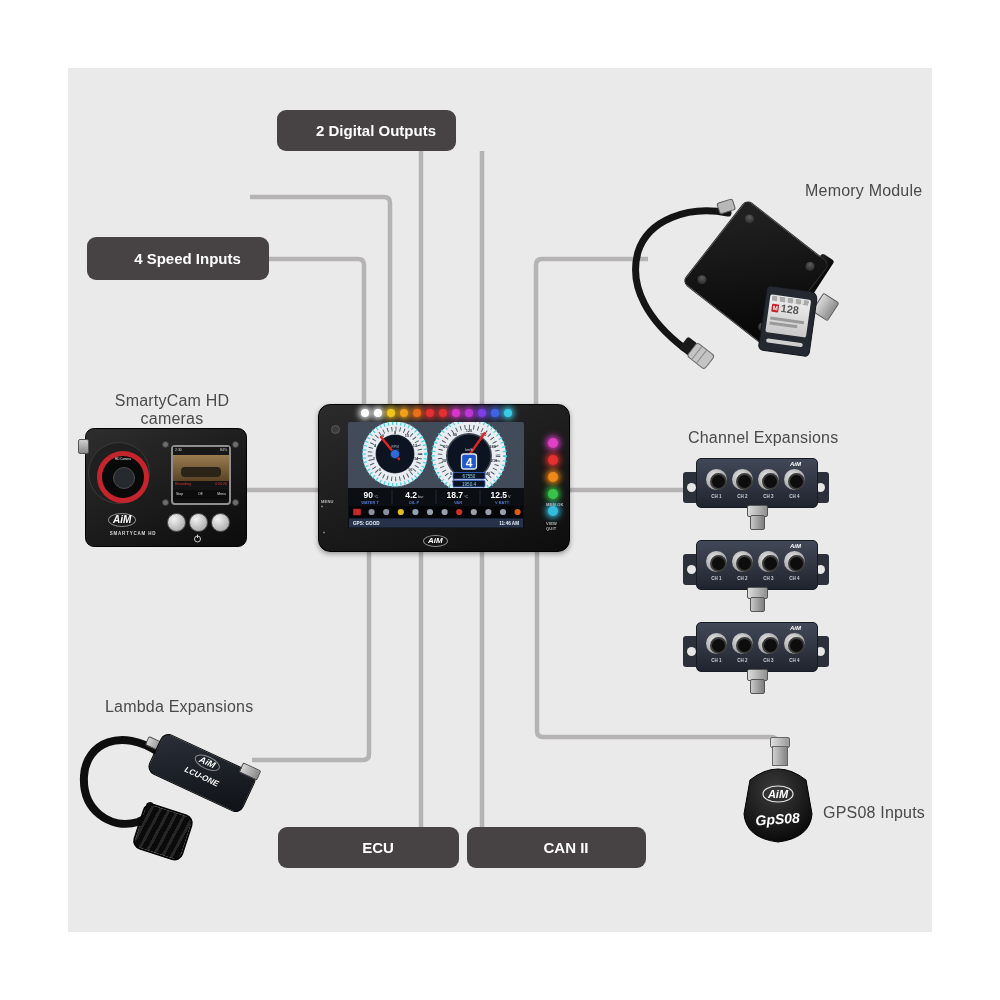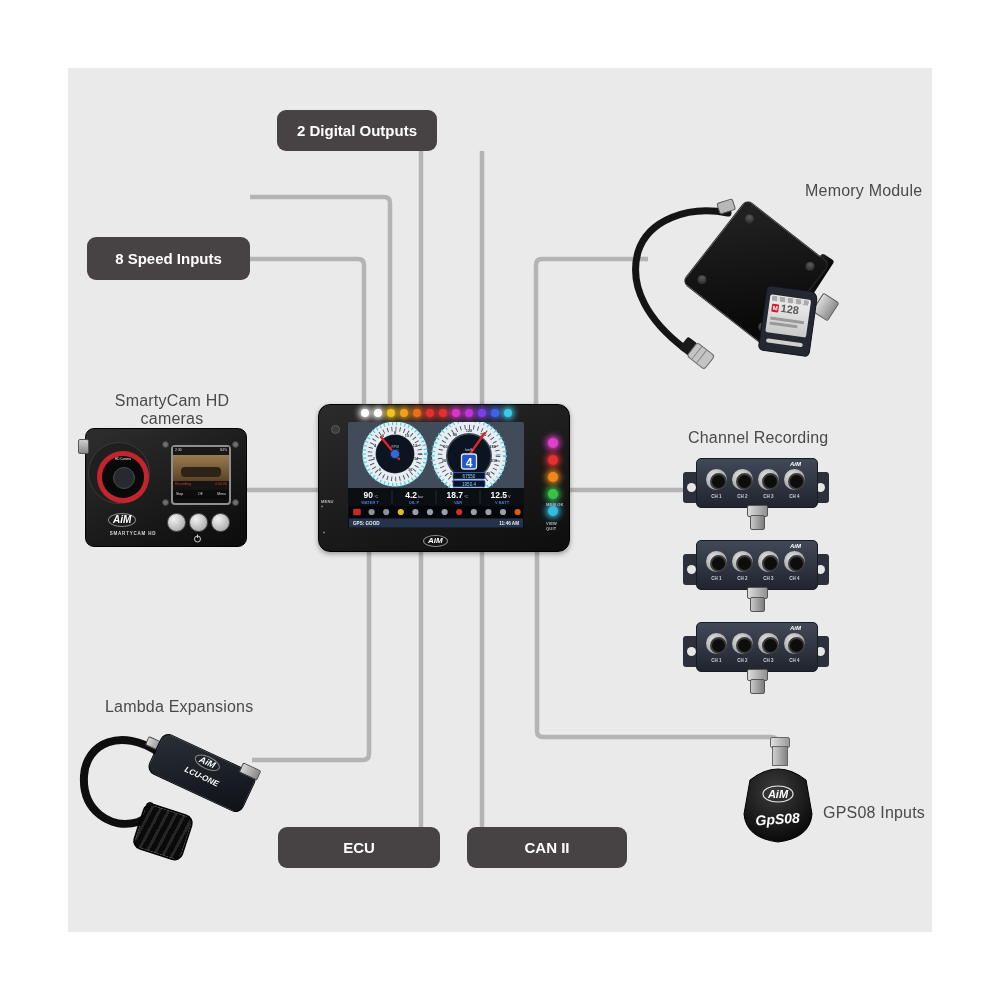--- a/index.html
+++ b/index.html
@@ -1,20 +1,20 @@
 <!DOCTYPE html>
 <html><head>
 <meta charset="utf-8">
 <style>
   html,body{margin:0;padding:0;background:#fff;}
   #stage{position:relative;width:1000px;height:1000px;background:#ffffff;font-family:"Liberation Sans",sans-serif;overflow:hidden;}
   .abs{position:absolute;}
   #panel{left:68px;top:68px;width:864px;height:864px;background:#eaeaea;}
   svg.layer{left:0;top:0;pointer-events:none;}
-  .tagbox{background:#474344;border-radius:9px;color:#fff;font-weight:bold;font-size:15px;display:flex;align-items:center;justify-content:center;z-index:2;}
+  .tagbox{background:#474344;border-radius:9px;color:#fff;font-weight:bold;font-size:15px;display:flex;align-items:center;justify-content:center;z-index:2;padding-left:19px;}
   .plainlabel{color:#4a4a4a;font-size:16px;z-index:2;letter-spacing:.2px;}
   .dev{z-index:2;}
   
   #dash{left:318px;top:404px;width:250px;height:146px;background:linear-gradient(160deg,#2b2b2b,#0d0d0d);border-radius:12px;border:1px solid #000;box-shadow:0 2px 5px rgba(0,0,0,.35);}
   .ledrow{display:flex;gap:5px;}
   .led{width:8px;height:8px;border-radius:50%;display:inline-block;}
   .ledcol{display:flex;flex-direction:column;gap:7px;}
   .ledcol .led{width:10px;height:10px;}
   .bezeltxt{color:#b9b9b9;font-size:4px;line-height:4.5px;font-weight:bold;letter-spacing:.2px;}
   .aimlogo{color:#fff;font-style:italic;font-weight:bold;border:1px solid #8a8a8a;border-radius:50%;padding:0 4px;line-height:10px;font-size:8px;}
@@ -68,35 +68,35 @@
       <path d="M564 490 H690"></path>
       <path d="M369 548 V754 Q369 760 363 760 H252"></path>
       <path d="M537 548 V731 Q537 737 543 737 H771 Q777 737 777 743 V762"></path>
     </g>
   </svg>
 
   <div class="abs tagbox" style="left:277px;top:110px;width:160px;height:41px">
       <span>2 Digital Outputs</span>
     </div>
   <div class="abs tagbox" style="left:87px;top:237px;width:163px;height:43px">
-      <span>8 Speed Inputs</span>
+      <span>4 Speed Inputs</span>
     </div>
   <div class="abs tagbox" style="left:467px;top:827px;width:160px;height:41px">
       <span>CAN II</span>
     </div>
   <div class="abs tagbox" style="left:278px;top:827px;width:162px;height:41px">
       <span>ECU</span>
     </div>
 
   <div class="abs plainlabel" style="left:805px;top:182px">Memory Module</div>
   <div class="abs plainlabel" style="left:92px;top:392px;width:160px;text-align:center">
     <div>SmartyCam HD</div>
     <div>cameras</div>
   </div>
-  <div class="abs plainlabel" style="left:688px;top:429px">Channel Recording</div>
+  <div class="abs plainlabel" style="left:688px;top:429px">Channel Expansions</div>
   <div class="abs plainlabel" style="left:105px;top:698px">Lambda Expansions</div>
   <div class="abs plainlabel" style="left:823px;top:804px">GPS08 Inputs</div>
 
   <div id="dash" class="abs dev">
     <div class="abs" style="left:12px;top:20px;width:7px;height:7px;border-radius:50%;background:#3c3c3c;border:1px solid #5a5a5a"></div>
     <div class="abs ledrow" style="left:42px;top:4px">
         <span class="led" style="background: rgb(255, 255, 255); box-shadow: rgb(255, 255, 255) 0px 0px 6px 2px;"></span>
         <span class="led" style="background: rgb(255, 255, 255); box-shadow: rgb(255, 255, 255) 0px 0px 6px 2px;"></span>
         <span class="led" style="background: rgb(242, 196, 28); box-shadow: rgb(242, 196, 28) 0px 0px 6px 2px;"></span>
         <span class="led" style="background: rgb(242, 160, 28); box-shadow: rgb(242, 160, 28) 0px 0px 6px 2px;"></span>

